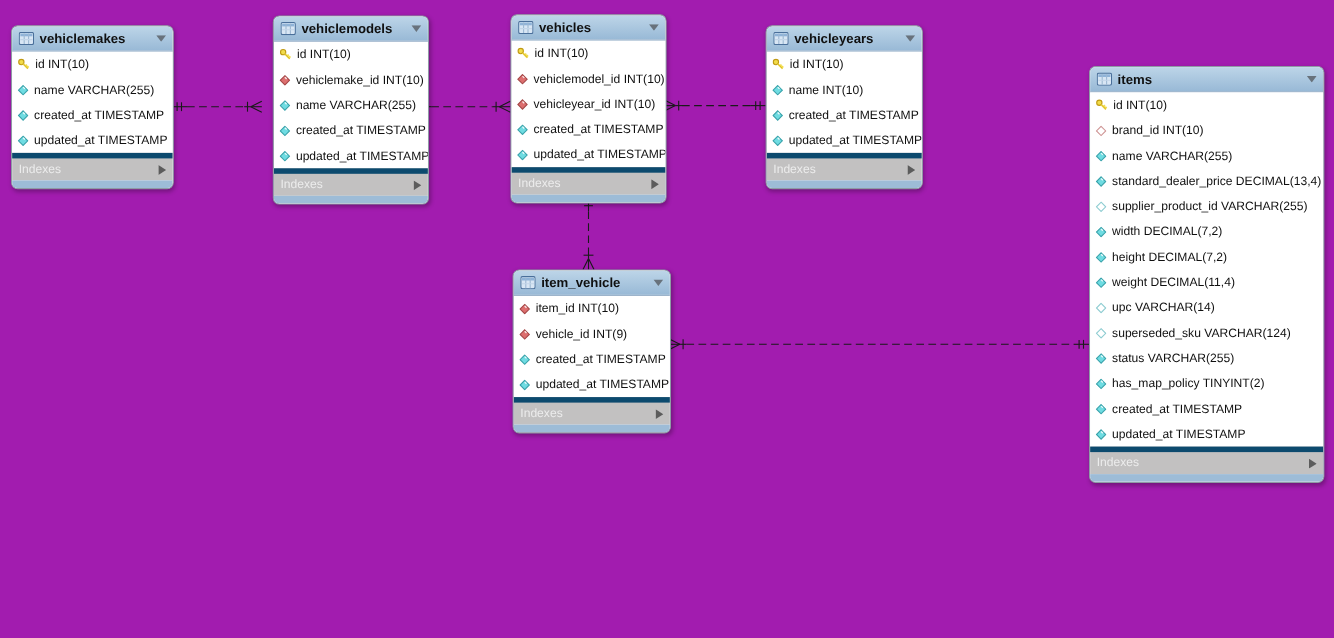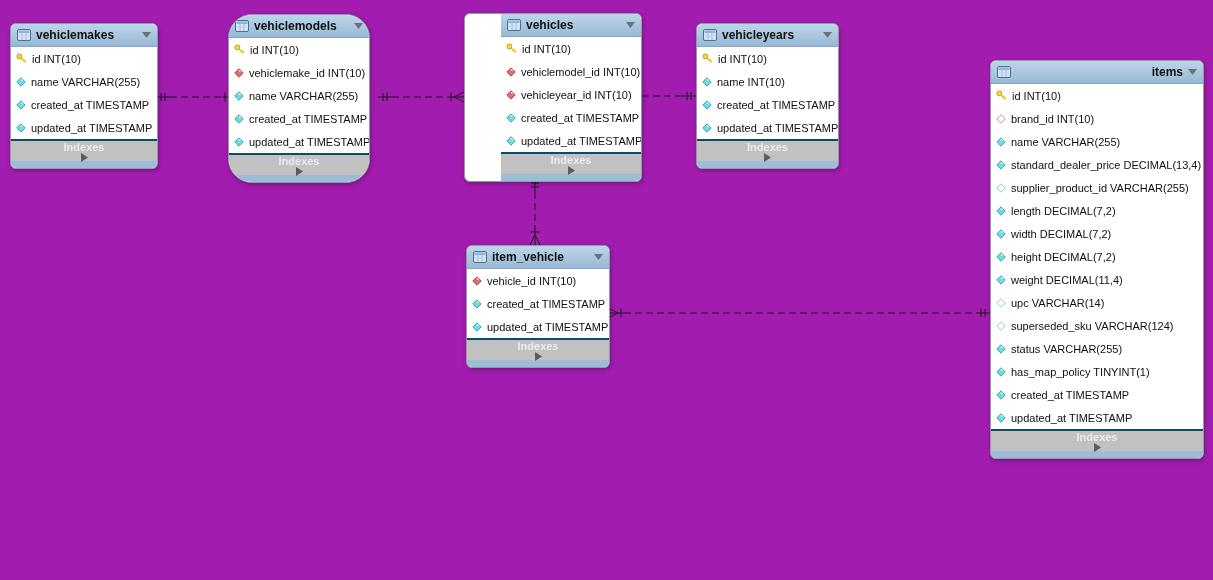--- a/index.html
+++ b/index.html
@@ -34,22 +34,22 @@
   .tbl-row{
     height:23px;display:flex;align-items:center;
     gap:5px;padding:0 4px 0 5px;
     font-size:11px;color:#101010;
     white-space:nowrap;overflow:hidden;
   }
   .tbl-footer{
     height:20px;display:flex;align-items:center;
     padding:0 6px;
     background:#c2c1c1;
-    border-top:2px solid #0c4a6e;
-    font-size:11px;font-weight:bold;color:#ececec;flex-direction:column;
+    border-top:5px solid #0c4a6e;
+    font-size:11px;font-weight:normal;color:#ececec;
   }
   .tbl-footer .spacer{flex:1 1 auto;}
   .tbl-strip{
     height:7px;background:#9dbcd7;
   }
   .icon-cell{flex:0 0 auto;display:flex;align-items:center;}
 </style>
 </head>
 <body>
 
@@ -193,21 +193,21 @@
         <span>Indexes</span>
         <span class="spacer"></span>
         <span class="icon-cell">
           <svg width="7" height="9" viewBox="0 0 7 9">
             <polygon points="0,0 7,4.5 0,9" fill="#5c5c5c"></polygon>
           </svg>
         </span>
       </div>
       <div class="tbl-strip"></div>
     </div>
-    <div class="db-table" style="left: 228px; top: 14px; width: 140px; border-radius: 24px;">
+    <div class="db-table" style="left: 248px; top: 14px; width: 140px;">
       <div class="tbl-header">
         <span class="icon-cell">
           <svg width="14" height="12" viewBox="0 0 14 12">
             <rect x="0.5" y="0.5" width="13" height="11" rx="1.5" fill="#d8e6f4" stroke="#4a6f9a"></rect>
             <rect x="1.5" y="1.5" width="11" height="2.5" fill="#8fb3d8"></rect>
             <path d="M5 1.5 V11 M9 1.5 V11" stroke="#9db8d2" stroke-width="1"></path>
             <path d="M1.5 7 H12.5" stroke="#c3d5e8" stroke-width="1"></path>
           </svg>
         </span>
         <span class="tbl-title">vehiclemodels</span>
@@ -271,21 +271,21 @@
         <span>Indexes</span>
         <span class="spacer"></span>
         <span class="icon-cell">
           <svg width="7" height="9" viewBox="0 0 7 9">
             <polygon points="0,0 7,4.5 0,9" fill="#5c5c5c"></polygon>
           </svg>
         </span>
       </div>
       <div class="tbl-strip"></div>
     </div>
-    <div class="db-table" style="left: 464px; top: 13px; width: 140px; padding-left: 36px;">
+    <div class="db-table" style="left: 464px; top: 13px; width: 140px;">
       <div class="tbl-header">
         <span class="icon-cell">
           <svg width="14" height="12" viewBox="0 0 14 12">
             <rect x="0.5" y="0.5" width="13" height="11" rx="1.5" fill="#d8e6f4" stroke="#4a6f9a"></rect>
             <rect x="1.5" y="1.5" width="11" height="2.5" fill="#8fb3d8"></rect>
             <path d="M5 1.5 V11 M9 1.5 V11" stroke="#9db8d2" stroke-width="1"></path>
             <path d="M1.5 7 H12.5" stroke="#c3d5e8" stroke-width="1"></path>
           </svg>
         </span>
         <span class="tbl-title">vehicles</span>
@@ -443,21 +443,30 @@
         </span>
       </div>
       <div class="tbl-rows">
         <div class="tbl-row">
           <span class="icon-cell">
             <svg width="10" height="10" viewBox="0 0 10 10">
               <path d="M5 0.8 L9.2 5 L5 9.2 L0.8 5 Z" fill="#dd6f6f" stroke="#a54848" stroke-width="1"></path>
               <path d="M5 2.2 L6.6 3.8" stroke="rgba(255,255,255,0.85)" stroke-width="1.2" fill="none"></path>
             </svg>
           </span>
-          <span>vehicle_id INT(10)</span>
+          <span>item_id INT(10)</span>
+        </div>
+        <div class="tbl-row">
+          <span class="icon-cell">
+            <svg width="10" height="10" viewBox="0 0 10 10">
+              <path d="M5 0.8 L9.2 5 L5 9.2 L0.8 5 Z" fill="#dd6f6f" stroke="#a54848" stroke-width="1"></path>
+              <path d="M5 2.2 L6.6 3.8" stroke="rgba(255,255,255,0.85)" stroke-width="1.2" fill="none"></path>
+            </svg>
+          </span>
+          <span>vehicle_id INT(9)</span>
         </div>
         <div class="tbl-row">
           <span class="icon-cell">
             <svg width="10" height="10" viewBox="0 0 10 10">
               <path d="M5 0.8 L9.2 5 L5 9.2 L0.8 5 Z" fill="#6fdce2" stroke="#3aa3ab" stroke-width="1"></path>
               <path d="M5 2.2 L6.6 3.8" stroke="rgba(255,255,255,0.85)" stroke-width="1.2" fill="none"></path>
             </svg>
           </span>
           <span>created_at TIMESTAMP</span>
         </div>
@@ -475,21 +484,21 @@
         <span>Indexes</span>
         <span class="spacer"></span>
         <span class="icon-cell">
           <svg width="7" height="9" viewBox="0 0 7 9">
             <polygon points="0,0 7,4.5 0,9" fill="#5c5c5c"></polygon>
           </svg>
         </span>
       </div>
       <div class="tbl-strip"></div>
     </div>
-    <div class="db-table" style="left: 990px; top: 60px; width: 212px; text-align: right;">
+    <div class="db-table" style="left: 990px; top: 60px; width: 212px;">
       <div class="tbl-header">
         <span class="icon-cell">
           <svg width="14" height="12" viewBox="0 0 14 12">
             <rect x="0.5" y="0.5" width="13" height="11" rx="1.5" fill="#d8e6f4" stroke="#4a6f9a"></rect>
             <rect x="1.5" y="1.5" width="11" height="2.5" fill="#8fb3d8"></rect>
             <path d="M5 1.5 V11 M9 1.5 V11" stroke="#9db8d2" stroke-width="1"></path>
             <path d="M1.5 7 H12.5" stroke="#c3d5e8" stroke-width="1"></path>
           </svg>
         </span>
         <span class="tbl-title">items</span>
@@ -546,29 +555,20 @@
           </span>
           <span>supplier_product_id VARCHAR(255)</span>
         </div>
         <div class="tbl-row">
           <span class="icon-cell">
             <svg width="10" height="10" viewBox="0 0 10 10">
               <path d="M5 0.8 L9.2 5 L5 9.2 L0.8 5 Z" fill="#6fdce2" stroke="#3aa3ab" stroke-width="1"></path>
               <path d="M5 2.2 L6.6 3.8" stroke="rgba(255,255,255,0.85)" stroke-width="1.2" fill="none"></path>
             </svg>
           </span>
-          <span>length DECIMAL(7,2)</span>
-        </div>
-        <div class="tbl-row">
-          <span class="icon-cell">
-            <svg width="10" height="10" viewBox="0 0 10 10">
-              <path d="M5 0.8 L9.2 5 L5 9.2 L0.8 5 Z" fill="#6fdce2" stroke="#3aa3ab" stroke-width="1"></path>
-              <path d="M5 2.2 L6.6 3.8" stroke="rgba(255,255,255,0.85)" stroke-width="1.2" fill="none"></path>
-            </svg>
-          </span>
           <span>width DECIMAL(7,2)</span>
         </div>
         <div class="tbl-row">
           <span class="icon-cell">
             <svg width="10" height="10" viewBox="0 0 10 10">
               <path d="M5 0.8 L9.2 5 L5 9.2 L0.8 5 Z" fill="#6fdce2" stroke="#3aa3ab" stroke-width="1"></path>
               <path d="M5 2.2 L6.6 3.8" stroke="rgba(255,255,255,0.85)" stroke-width="1.2" fill="none"></path>
             </svg>
           </span>
           <span>height DECIMAL(7,2)</span>
@@ -607,21 +607,21 @@
           </span>
           <span>status VARCHAR(255)</span>
         </div>
         <div class="tbl-row">
           <span class="icon-cell">
             <svg width="10" height="10" viewBox="0 0 10 10">
               <path d="M5 0.8 L9.2 5 L5 9.2 L0.8 5 Z" fill="#6fdce2" stroke="#3aa3ab" stroke-width="1"></path>
               <path d="M5 2.2 L6.6 3.8" stroke="rgba(255,255,255,0.85)" stroke-width="1.2" fill="none"></path>
             </svg>
           </span>
-          <span>has_map_policy TINYINT(1)</span>
+          <span>has_map_policy TINYINT(2)</span>
         </div>
         <div class="tbl-row">
           <span class="icon-cell">
             <svg width="10" height="10" viewBox="0 0 10 10">
               <path d="M5 0.8 L9.2 5 L5 9.2 L0.8 5 Z" fill="#6fdce2" stroke="#3aa3ab" stroke-width="1"></path>
               <path d="M5 2.2 L6.6 3.8" stroke="rgba(255,255,255,0.85)" stroke-width="1.2" fill="none"></path>
             </svg>
           </span>
           <span>created_at TIMESTAMP</span>
         </div>

